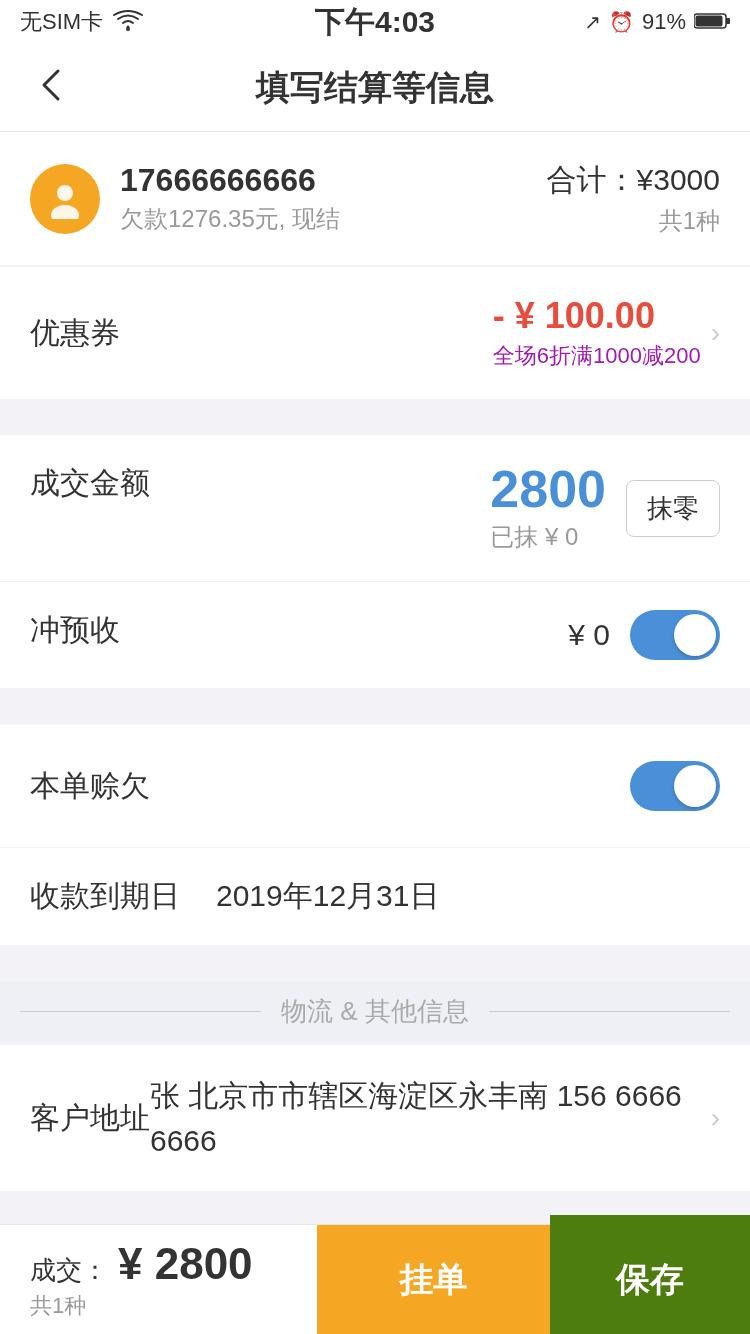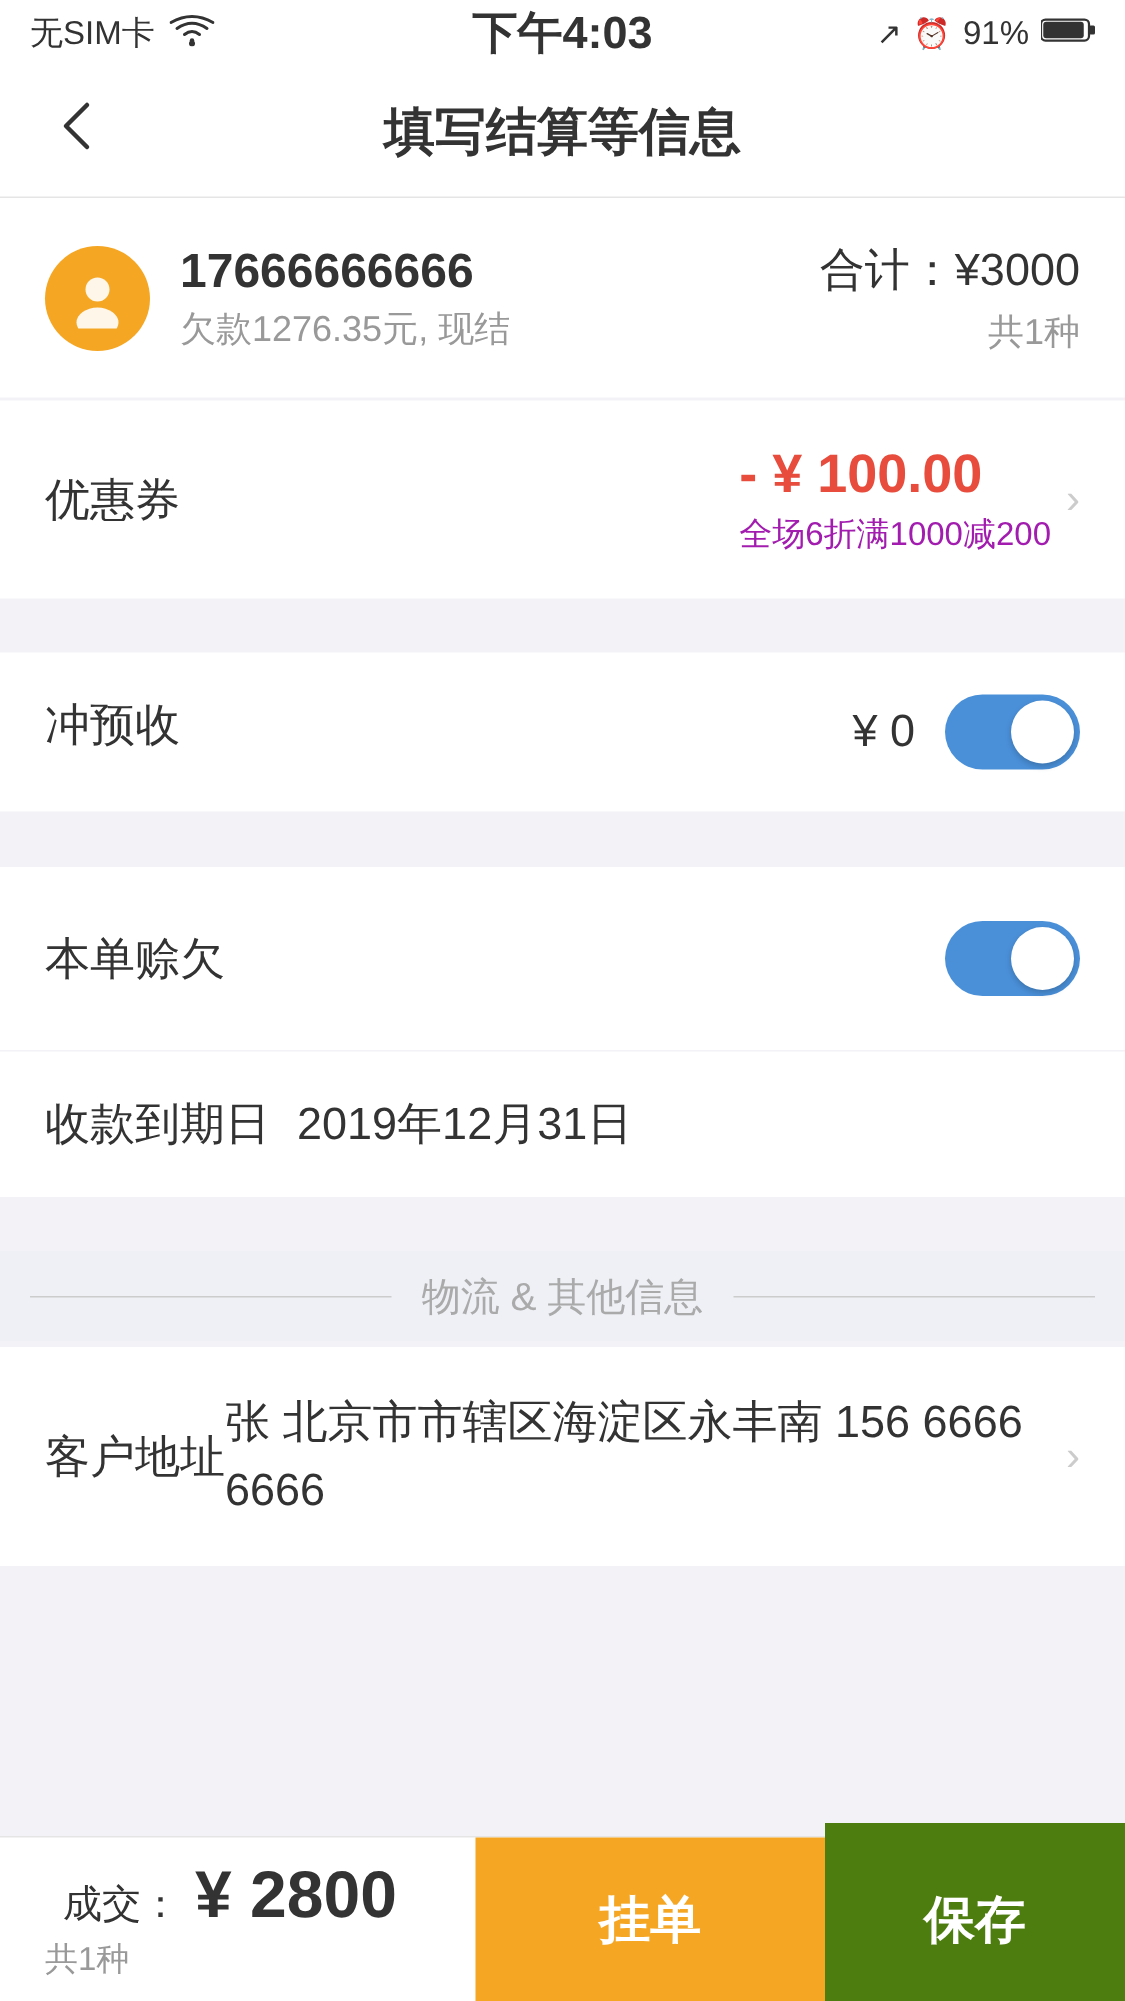--- a/index.html
+++ b/index.html
@@ -165,21 +165,21 @@
       align-items: center;
       justify-content: space-between;
     }
     .arrears-label { font-size: 30px; color: #333; }
 
     
     .due-row {
       padding: 28px 30px;
       display: flex;
       align-items: center;
-      gap: 18px;
+      gap: 36px;
       border-top: 1px solid #f2f2f7;
     }
     .due-label { font-size: 30px; color: #333; }
     .due-value { font-size: 30px; color: #333; }
 
     
     .divider-section {
       background: #eef0f5;
       height: 60px;
       display: flex;
@@ -223,21 +223,21 @@
       background: #fff;
       display: flex;
       align-items: center;
       border-top: 1px solid #e5e5e5;
     }
     .bottom-summary {
       flex: 1;
       padding: 0 30px;
     }
     .bottom-summary .label-row { display: flex; align-items: baseline; gap: 10px; }
-    .bottom-summary .deal-label { font-size: 26px; color: #333; margin-left: 12px; }
+    .bottom-summary .deal-label { font-size: 26px; color: #333; }
     .bottom-summary .deal-amount { font-size: 44px; font-weight: 600; color: #333; }
     .bottom-summary .deal-sub { font-size: 22px; color: #999; margin-top: 2px; }
 
     .btn-hang {
       width: 233px; height: 110px;
       background: #f5a623;
       display: flex; align-items: center; justify-content: center;
       font-size: 34px; color: #fff; font-weight: 600;
       cursor: pointer;
     }
@@ -315,20 +315,30 @@
       <div class="coupon-amount">- ¥ 100.00</div>
       <div class="coupon-desc">全场6折满1000减200</div>
     </div>
     <div class="coupon-chevron">›</div>
   </div>
 </div>
 
 <div style="height:16px; background:#f2f2f7;"></div>
 
 <div class="section">
+  <div class="amount-row">
+    <div class="row-label">成交金额</div>
+    <div class="amount-right">
+      <div>
+        <div class="amount-value">2800</div>
+        <div class="amount-sub">已抹  ¥ 0</div>
+      </div>
+      <div class="round-btn">抹零</div>
+    </div>
+  </div>
 
   <div class="prepay-row">
     <div class="row-label">冲预收</div>
     <div class="prepay-right">
       <div class="prepay-amount">
         <div class="main">¥ 0</div>
       </div>
       <div class="toggle"></div>
     </div>
   </div>

